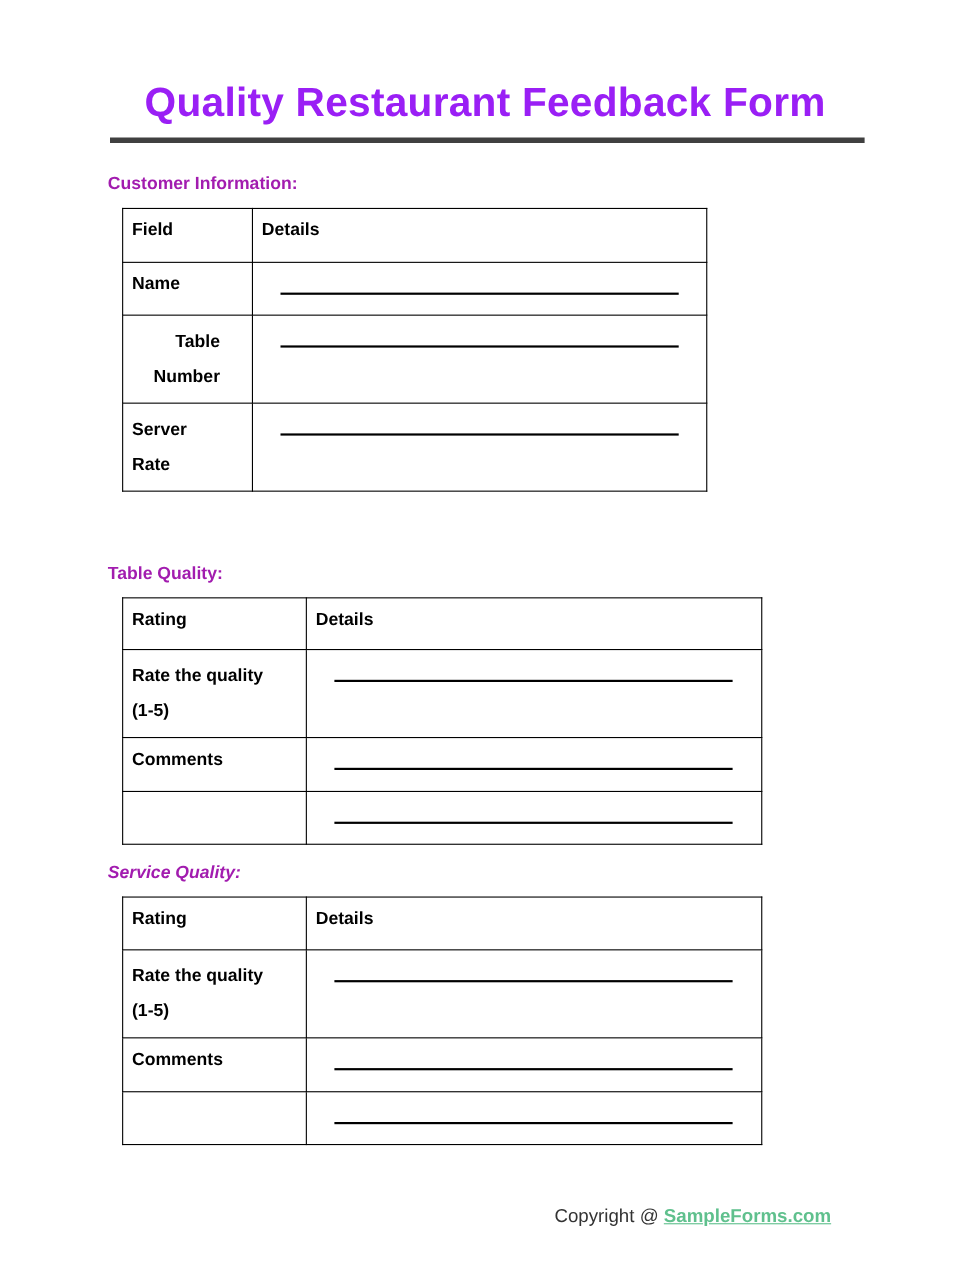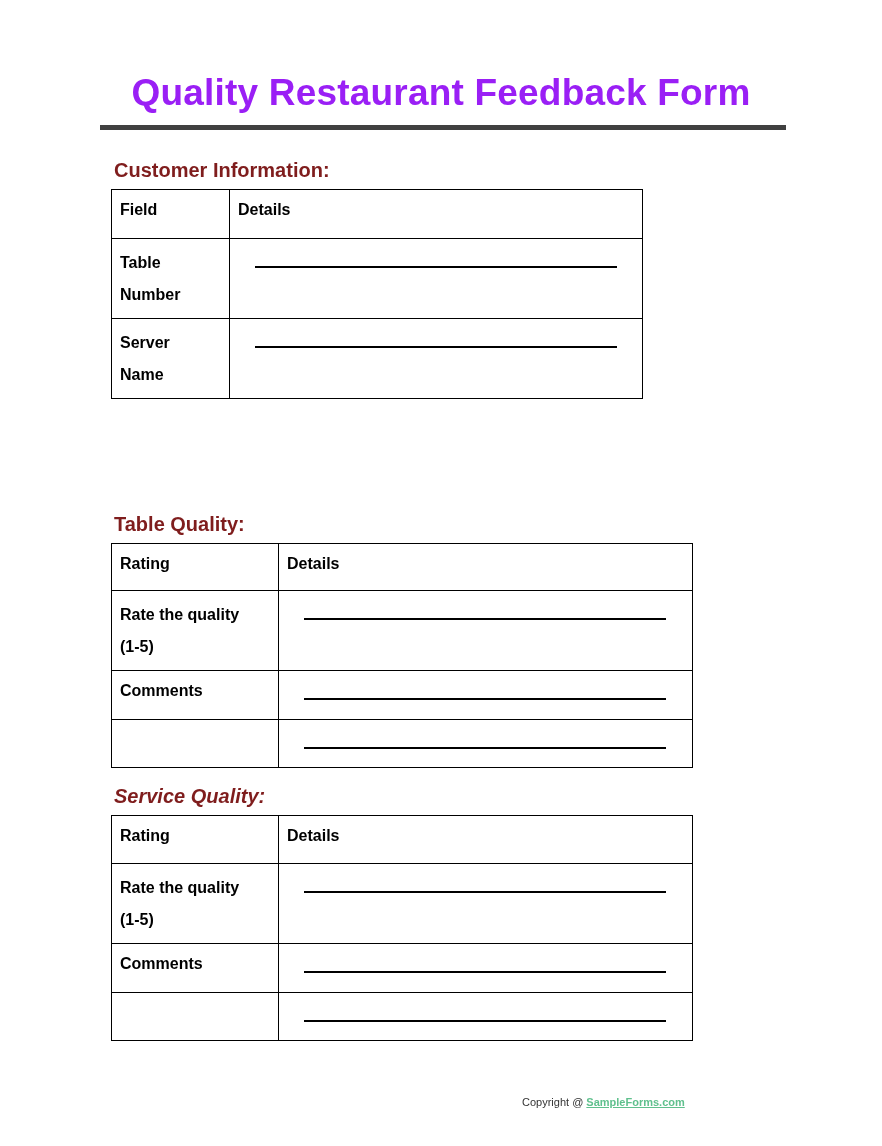--- a/index.html
+++ b/index.html
@@ -5,35 +5,35 @@
   html, body { margin: 0; padding: 0; background: #ffffff; }
   body { width: 882px; height: 1146px; position: relative; font-family: "Liberation Sans", sans-serif; color: #000; }
   .title {
     position: absolute; left: 0; top: 72px; width: 882px; text-align: center;
     font-size: 37px; font-weight: bold; color: #9a1ff5; letter-spacing: 0.2px;
   }
   .title-rule {
     position: absolute; left: 100px; top: 125px; width: 686px; height: 5px; background: #404040;
   }
   .section-heading {
-    position: absolute; left: 114px; font-size: 20px; font-weight: bold; color: #7f1d1d;
+    position: absolute; left: 98px; font-size: 16px; font-weight: bold; color: #a21caf;
   }
   table.form-table {
     position: absolute; left: 97px; border-collapse: collapse; table-layout: fixed; margin-left: 14px;
   }
   table.form-table td {
     border: 1px solid #000; vertical-align: top; padding: 0; font-size: 16px; font-weight: bold;
   }
   .cell-label { padding: 12px 8px 0 8px; line-height: 32px; margin-top: -4px; }
   .blank-line {
     display: block; margin-top: 31px; margin-left: 25px; height: 2px; background: #000; width: 362px;
   }
   .header-label { padding: 10px 8px 0 8px; line-height: 20px; }
   .footer {
-    position: absolute; top: 1096px; left: 522px; font-size: 11px; color: #333; text-align: right;
+    position: absolute; top: 1096px; left: 504px; font-size: 17px; color: #333; text-align: right;
   }
   .footer-link { color: #5fc08d; font-weight: bold; text-decoration: underline; }
 </style>
 </head>
 <body>
 
 <div class="title">Quality Restaurant Feedback Form</div>
 <div class="title-rule"></div>
 
 <div class="section-heading" style="top:159px;">Customer Information:</div>
@@ -44,31 +44,39 @@
     </colgroup>
   <tbody>
       <tr style="height:49px;">
     <td>
           <div class="header-label">Field</div>
         </td>
     <td>
           <div class="header-label">Details</div>
         </td>
   </tr>
-  <tr style="height:80px;">
+  <tr style="height:48px;">
     <td>
-          <div class="cell-label" style="width:80px;">Table Number</div>
+          <div class="header-label">Name</div>
         </td>
     <td>
           <span class="blank-line" style="margin-top:27px;"></span>
         </td>
   </tr>
   <tr style="height:80px;">
     <td>
-          <div class="cell-label" style="width:70px;">Server Name</div>
+          <div class="cell-label" style="width:80px;text-align:right;">Table Number</div>
+        </td>
+    <td>
+          <span class="blank-line" style="margin-top:27px;"></span>
+        </td>
+  </tr>
+  <tr style="height:80px;">
+    <td>
+          <div class="cell-label" style="width:70px;">Server Rate</div>
         </td>
     <td>
           <span class="blank-line" style="margin-top:27px;"></span>
         </td>
   </tr>
 </tbody>
   </table>
 
 <div class="section-heading" style="top:513px;">Table Quality:</div>
 <table class="form-table" style="top:543px; width:581px;">

